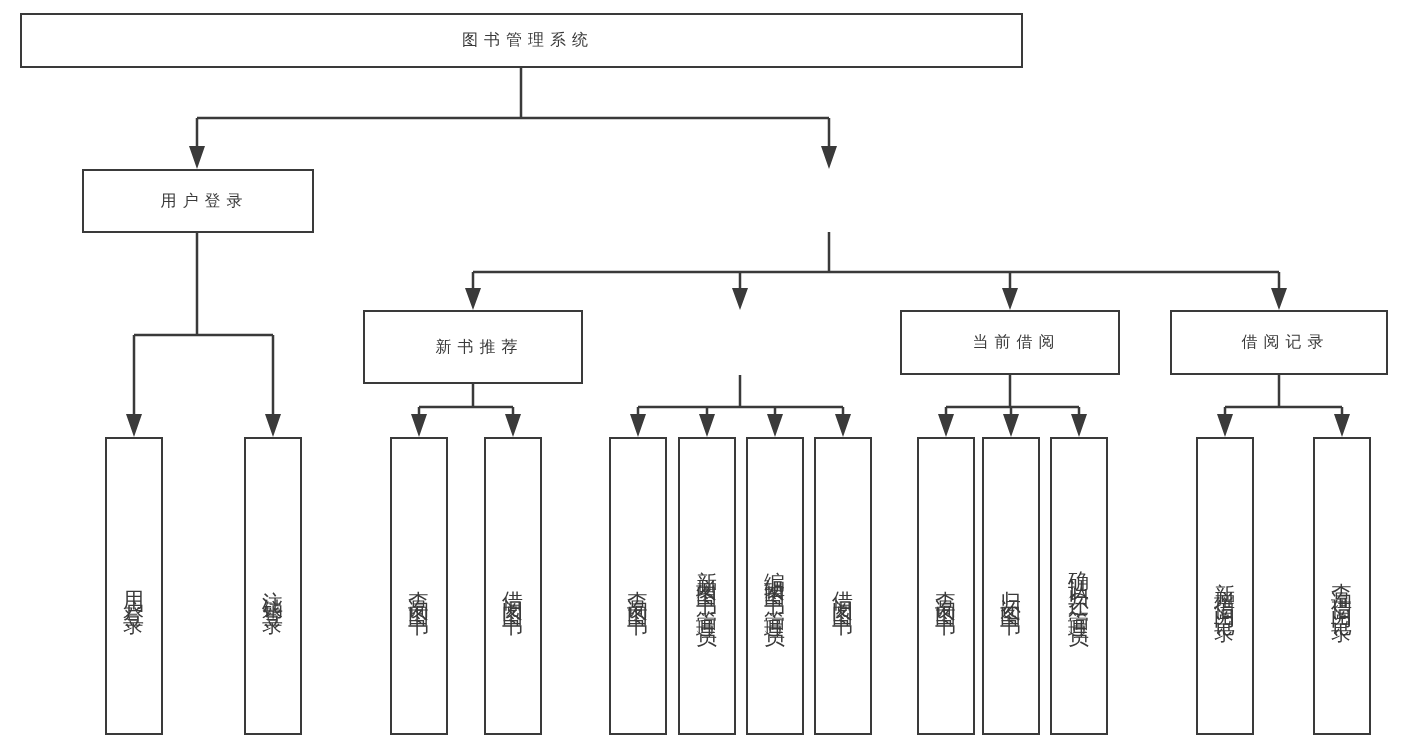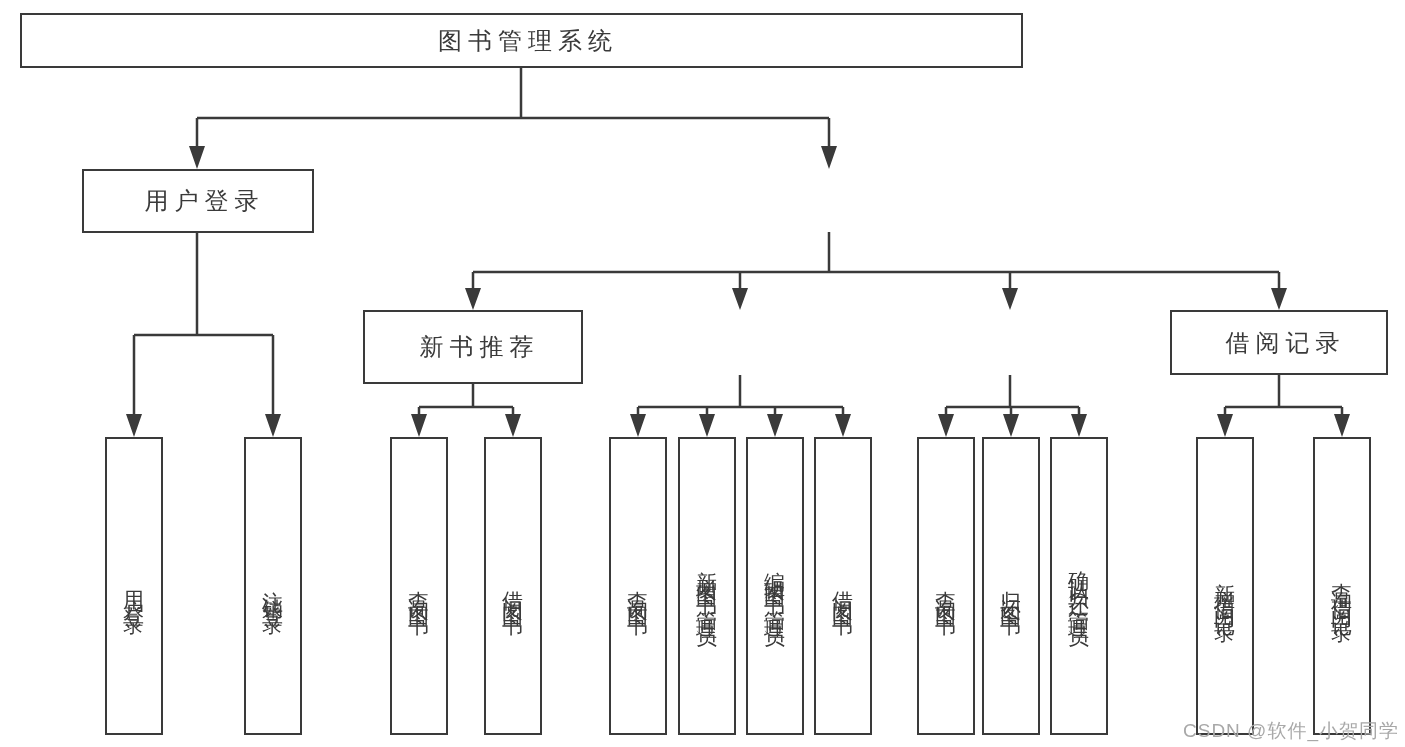--- a/index.html
+++ b/index.html
@@ -23,21 +23,21 @@
     position:absolute;
     box-sizing:border-box;
     background:var(--box_background);
     border:2px solid var(--line);
     color:var(--text);
     display:flex;
     align-items:center;
     justify-content:center;
   }
   .box.h{
-    font-size:24px;
+    font-size:16px;
     letter-spacing:6px;
     padding-left:13px; 
     white-space:nowrap;
   }
   .box.v{
     writing-mode:vertical-rl;
     text-orientation:mixed;
     font-size:21px;
     letter-spacing:8px;
     padding-top:8px;
@@ -112,35 +112,35 @@
       M1071,414 L1087,414 L1079,437 Z
       M1217,414 L1233,414 L1225,437 Z
       M1334,414 L1350,414 L1342,437 Z"></path>
   </svg>
 
   <div class="box h" style="left:20px;top:13px;width:1003px;height:55px">图书管理系统</div>
 
   <div class="box h" style="left:82px;top:169px;width:232px;height:64px">用户登录</div>
 
   <div class="box h" style="left:363px;top:310px;width:220px;height:74px">新书推荐</div>
+  <div class="box h" style="left:900px;top:310px;width:220px;height:65px">当前借阅</div>
   <div class="box h" style="left:1170px;top:310px;width:218px;height:65px">借阅记录</div>
 
   <div class="box v" style="left:105px;top:437px;width:58px;height:298px">用户登录</div>
   <div class="box v" style="left:244px;top:437px;width:58px;height:298px">注销登录</div>
 
   <div class="box v" style="left:390px;top:437px;width:58px;height:298px">查询图书</div>
   <div class="box v" style="left:484px;top:437px;width:58px;height:298px">借阅图书</div>
 
   <div class="box v" style="left:609px;top:437px;width:58px;height:298px">查询图书</div>
   <div class="box v" style="left:678px;top:437px;width:58px;height:298px">新增图书（管理员）</div>
   <div class="box v" style="left:746px;top:437px;width:58px;height:298px">编辑图书（管理员）</div>
   <div class="box v" style="left:814px;top:437px;width:58px;height:298px">借阅图书</div>
 
   <div class="box v" style="left:917px;top:437px;width:58px;height:298px">查询图书</div>
   <div class="box v" style="left:982px;top:437px;width:58px;height:298px">归还图书</div>
   <div class="box v" style="left:1050px;top:437px;width:58px;height:298px">确认归还（管理员）</div>
 
   <div class="box v" style="left:1196px;top:437px;width:58px;height:298px">新增借阅记录</div>
   <div class="box v" style="left:1313px;top:437px;width:58px;height:298px">查询借阅记录</div>
 
-  <div class="watermark">CSDN @软件_小贺同学</div>
 
 </div>
 
 </body></html>

